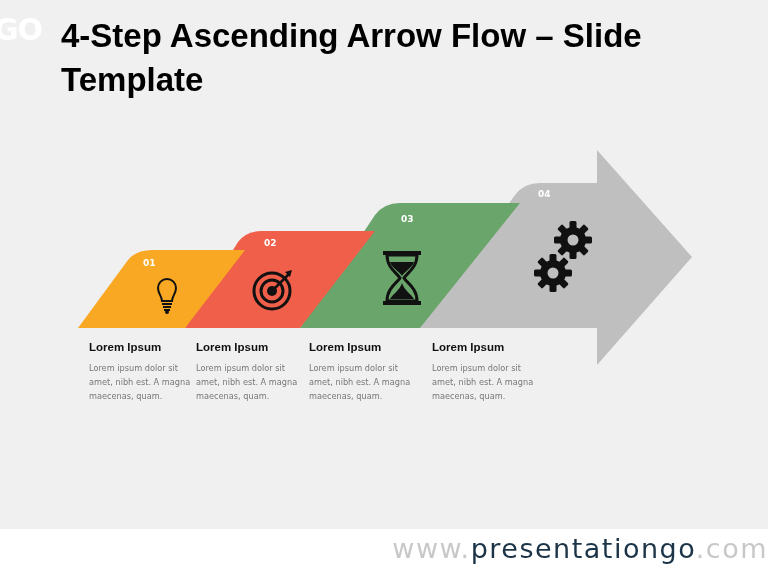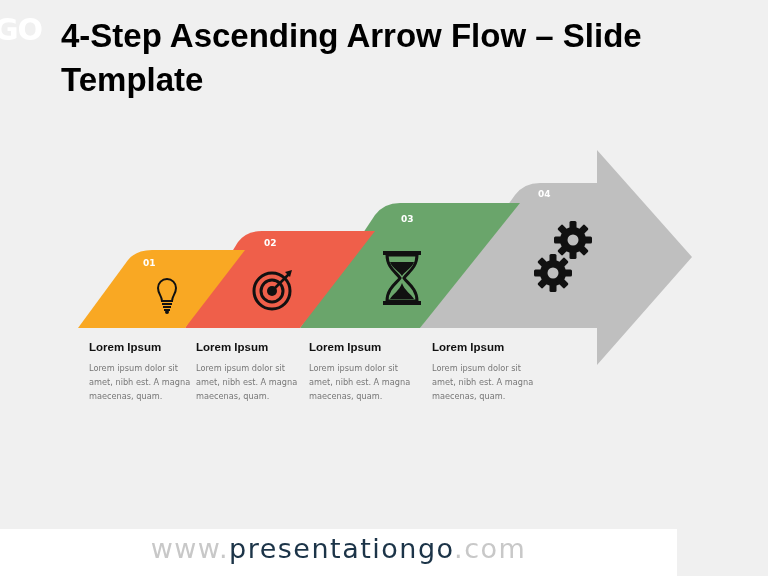--- a/index.html
+++ b/index.html
@@ -24,22 +24,22 @@
   }
   .caption { position: absolute; top: 341px; width: 110px; }
   .caption .heading {
     font-family: Liberation Sans, sans-serif; font-weight: bold; font-size: 11.5px; color: #111;
     margin: 0 0 8px 0; white-space: nowrap;
   }
   .caption .body {
     font-family: "DejaVu Sans", sans-serif; font-size: 8.2px; line-height: 14px; color: #777;
   }
   .footer {
-    position: absolute; left: 0; top: 529px; width: 677px; height: 47px; background: #ffffff;
-    text-align: center;
+    position: absolute; left: 0; top: 529px; width: 768px; height: 47px; background: #ffffff;
+    text-align: right;
   }
   .footer .url {
     display: inline-block; margin-top: 4px;
     font-family: "DejaVu Sans", sans-serif; font-size: 27px; letter-spacing: 1.5px;
   }
   .footer .dim { color: #c8c8c8; }
   .footer .brand { color: #1c3448; }
 </style>
 </head>
 <body>

